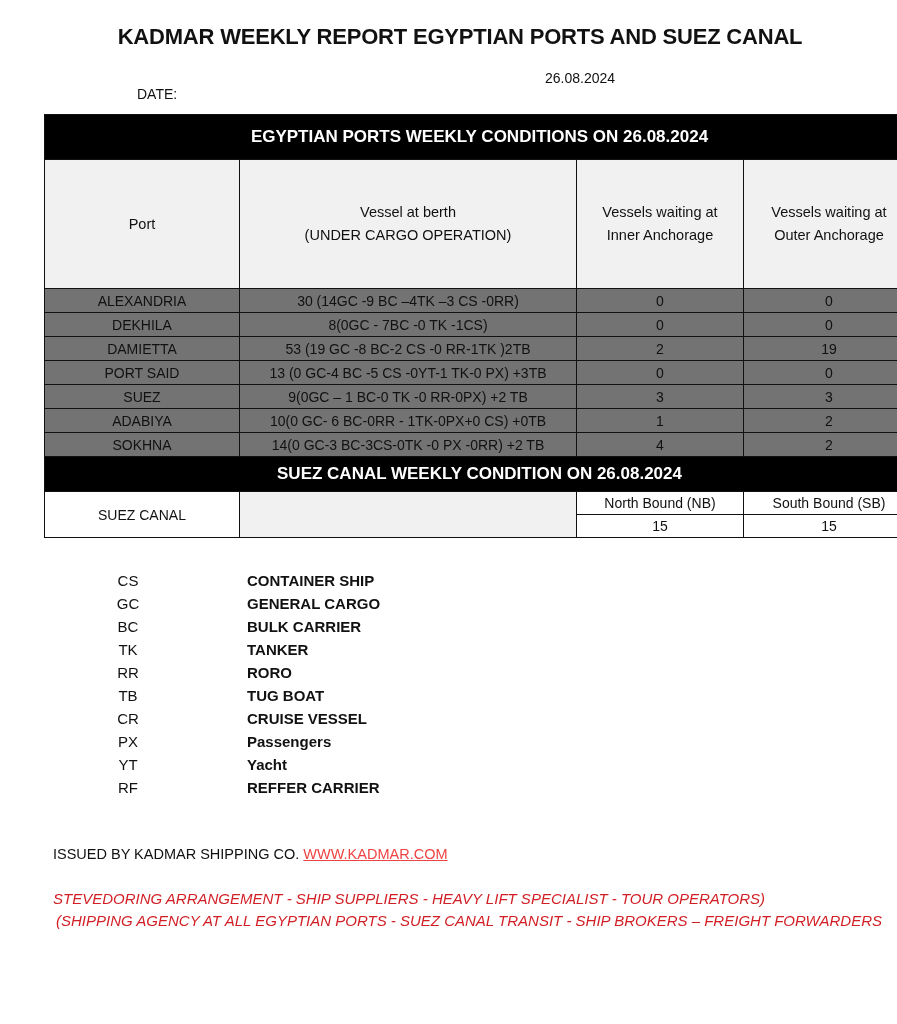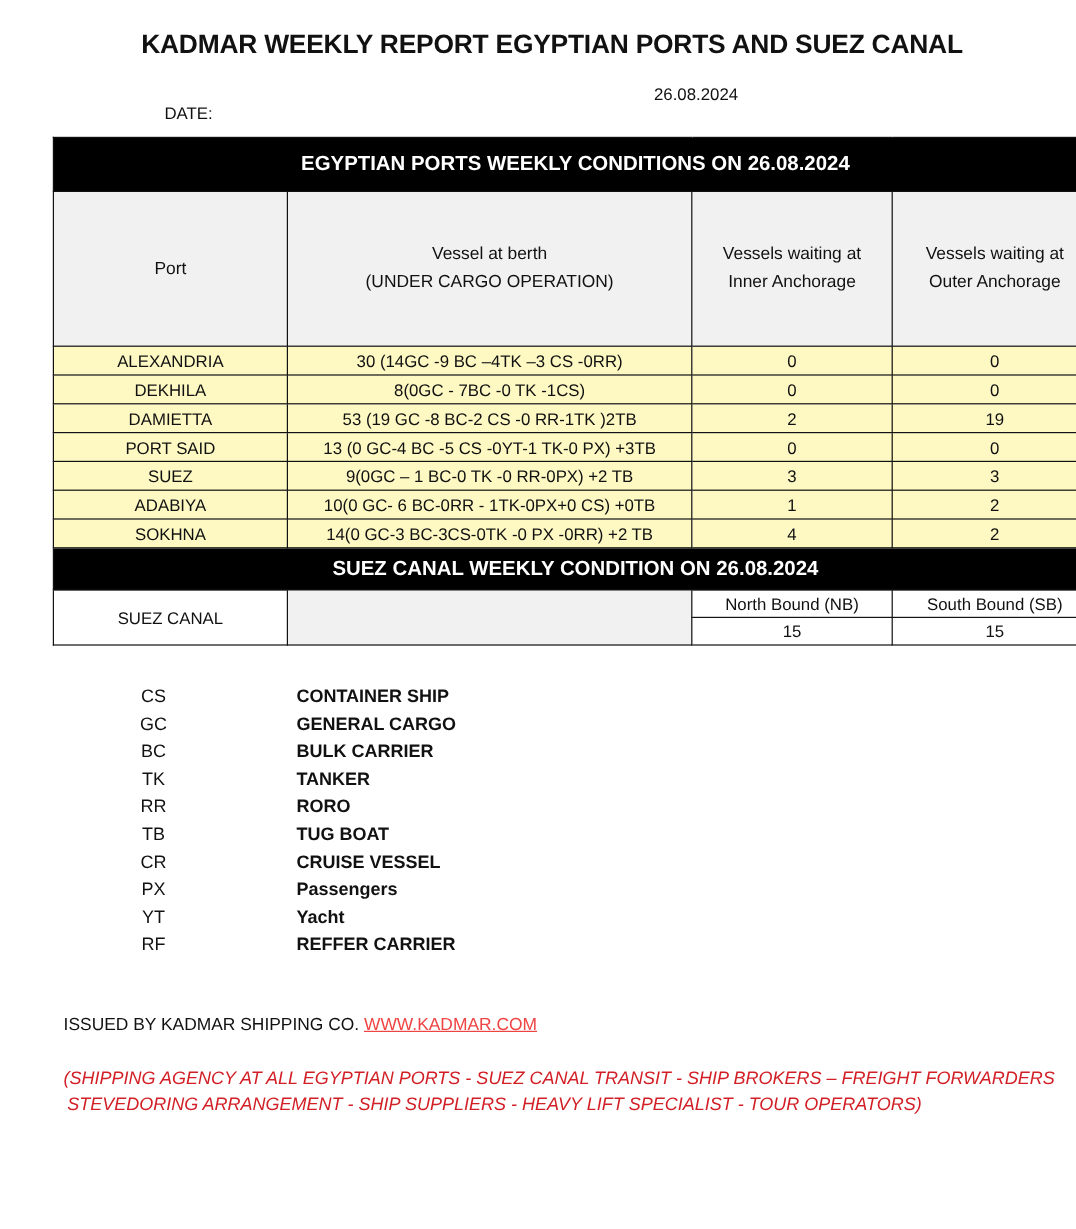--- a/index.html
+++ b/index.html
@@ -20,21 +20,21 @@
     border-collapse: collapse; table-layout: fixed;
     width: 870px;
   }
   .report-table td { border: 1.5px solid #111; text-align: center; font-size: 14px; padding: 0; }
   .band td {
     background: #000; color: #fff; font-weight: bold; font-size: 17px;
   }
   .band-1 td { height: 44px; }
   .band-2 td { height: 34px; }
   .header-row td { background: #f1f1f1; height: 128px; line-height: 23px; font-size: 14.5px; }
-  .data-row td { height: 23px; background: #fef9c3; }
+  .data-row td { height: 23px; background: #737373; }
   .gray { background: #f1f1f1 !important; }
   .canal-row td { height: 22px; }
 
   .legend { position: absolute; left: 0; top: 572px; }
   .legend-row { position: absolute; height: 23px; font-size: 15px; white-space: nowrap; }
   .legend-abbr { position: absolute; left: 116px; width: 24px; text-align: center; }
   .legend-desc { position: absolute; left: 247px; font-weight: bold; }
 
   .issued { position: absolute; left: 53px; top: 846px; font-size: 14.5px; }
   .issued a { color: #ef4444; text-decoration: underline; }
@@ -177,15 +177,15 @@
     <span class="legend-desc">REFFER CARRIER</span>
   </div>
 </div>
 
 <div class="issued">
   <span>ISSUED BY KADMAR SHIPPING CO.</span>
   <a>WWW.KADMAR.COM</a>
 </div>
 
 <div class="services">
+  <div>STEVEDORING ARRANGEMENT - SHIP SUPPLIERS - HEAVY LIFT SPECIALIST - TOUR OPERATORS)</div>
   <div>(SHIPPING AGENCY AT ALL EGYPTIAN PORTS - SUEZ CANAL TRANSIT - SHIP BROKERS – FREIGHT FORWARDERS</div>
-  <div>STEVEDORING ARRANGEMENT - SHIP SUPPLIERS - HEAVY LIFT SPECIALIST - TOUR OPERATORS)</div>
 </div>
 
 </body></html>

